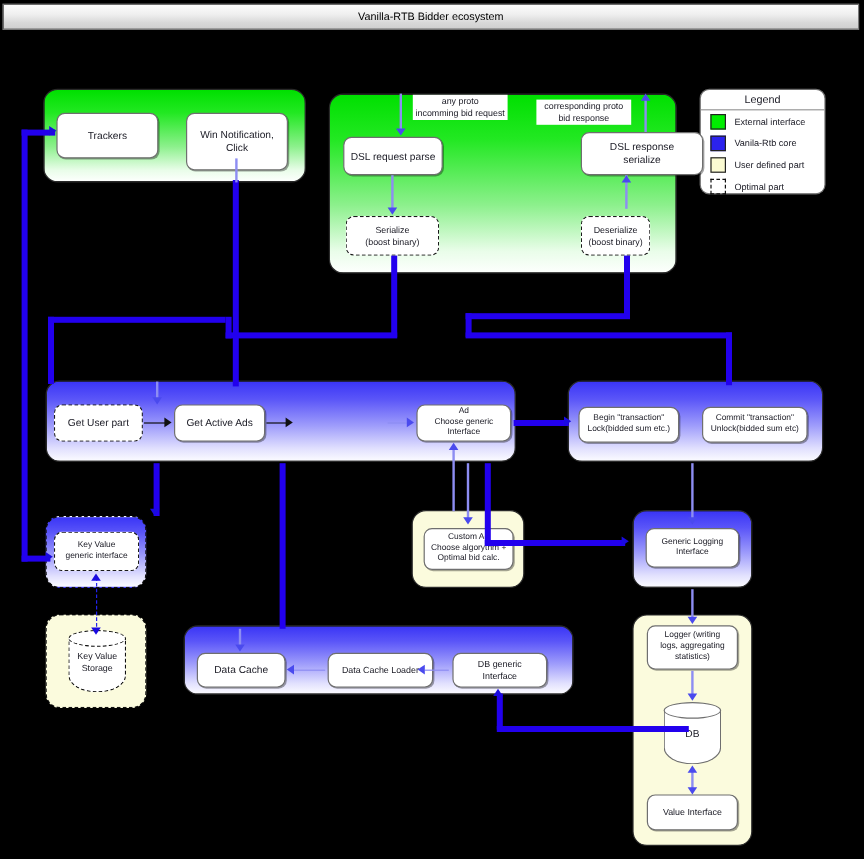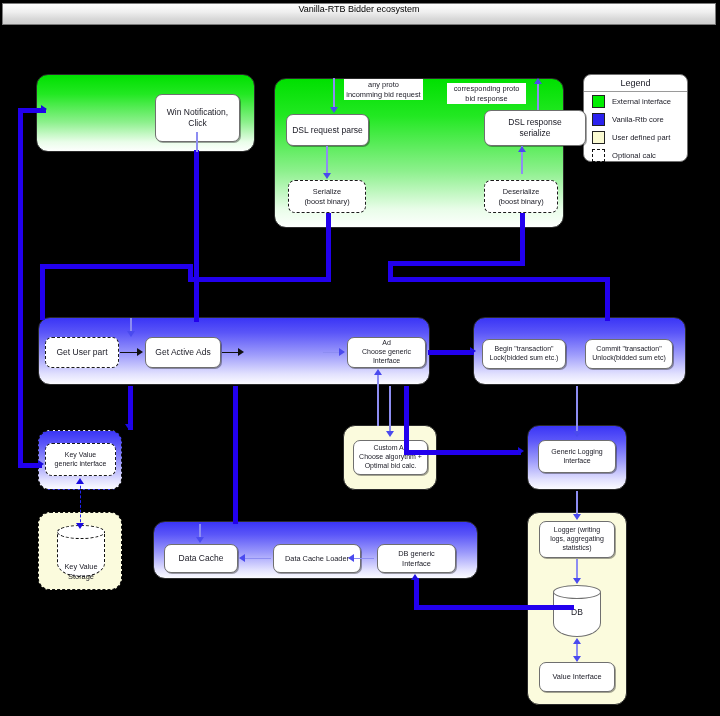--- a/index.html
+++ b/index.html
@@ -3,21 +3,21 @@
 <meta charset="utf-8">
 <style>
   html,body{margin:0;padding:0;background:#000;}
   body{width:720px;height:716px;font-family:"Liberation Sans",sans-serif;overflow:hidden;}
   #stage{position:relative;width:720px;height:716px;background:#000;}
 
   
   .titlebar{position:absolute;left:2px;top:3px;width:714px;height:22px;
     background:linear-gradient(to bottom,#fdfdfd 0%,#efefef 40%,#d8d8d8 75%,#cfcfcf 100%);
     border:1px solid #7a7a7a;box-sizing:border-box;
-    display:flex;justify-content:center;
+    display:flex;align-items:center;justify-content:center;
     font-size:9px;color:#000;}
 
   
   .cont{position:absolute;box-sizing:border-box;border-radius:12px;}
   .cont.green{background:linear-gradient(to bottom,#00e000 0%,#22e822 25%,#8cf08c 62%,#e9fde9 88%,#fdfffd 100%);
     border:1px solid #2a2a2a;}
   .cont.blue{background:linear-gradient(to bottom,#3a35f6 0%,#5a55f8 22%,#9d9bfb 55%,#e2e1fe 85%,#fbfbff 100%);
     border:1px solid #2a2a2a;}
   .cont.cream{background:#fbfbdd;border:1px solid #2a2a2a;}
   .cont.dashed{border:1px dashed #111;}
@@ -41,21 +41,21 @@
   .cyl{position:absolute;box-sizing:border-box;}
   .cyl .body{position:absolute;left:0;right:0;top:7px;bottom:0;background:#fff;
     border-left:1px solid #6f6f6f;border-right:1px solid #6f6f6f;border-bottom:1px solid #6f6f6f;
     border-bottom-left-radius:50% 14px;border-bottom-right-radius:50% 14px;}
   .cyl .top{position:absolute;left:0;right:0;top:0;height:14px;background:#fff;
     border:1px solid #6f6f6f;border-radius:50%;box-sizing:border-box;}
   .cyl .lbl{position:absolute;left:0;right:0;top:50%;transform:translateY(-45%);
     text-align:center;font-size:8.5px;color:#20202a;}
   .cyl.dash .body{border-left:1.2px dashed #111;border-right:1.2px dashed #111;border-bottom:1.2px dashed #111;}
   .cyl.dash .top{border:1.2px dashed #111;}
-  .cyl.dash .lbl{font-size:7.4px;line-height:1.3;margin-top:20px;}
+  .cyl.dash .lbl{font-size:7.4px;line-height:1.3;}
 
   
   .legend{position:absolute;background:#fff;border:1px solid #6f6f6f;border-radius:8px;
     box-shadow:1px 1px 0 rgba(0,0,0,.35);box-sizing:border-box;}
   .legend .ltitle{text-align:center;font-size:9px;color:#20202a;padding:3px 0 3px;
     border-bottom:1px solid #9a9a9a;}
   .legend .lrow{display:flex;align-items:center;gap:7px;padding:2.5px 8px;font-size:7.6px;color:#20202a;}
   .legend .sw{width:13px;height:13px;box-sizing:border-box;flex:0 0 13px;}
   .sw-green{background:#00ee00;border:1px solid #222;}
   .sw-blue{background:#2b22ee;border:1px solid #222;}
@@ -96,41 +96,42 @@
     <div class="lrow">
       <span class="sw sw-blue"></span>
       <span>Vanila-Rtb core</span>
     </div>
     <div class="lrow">
       <span class="sw sw-cream"></span>
       <span>User defined part</span>
     </div>
     <div class="lrow">
       <span class="sw sw-dash"></span>
-      <span>Optional calc</span>
+      <span>Optimal part</span>
     </div>
   </div>
 
   <div class="cont green" style="left:36px;top:74px;width:219px;height:78px;"></div>
+  <div class="node" style="left:47px;top:94px;width:85px;height:38px;">Trackers</div>
   <div class="node" style="left:155px;top:94px;width:85px;height:48px;white-space:pre-line;">Win Notification,
 Click</div>
 
   <div class="cont green" style="left:274px;top:78px;width:290px;height:150px;"></div>
 
   <div class="chip" style="left:344px;top:79px;width:79px;height:21px;white-space:pre-line;">any proto
 incomming bid request</div>
   <div class="chip" style="left:447px;top:83px;width:79px;height:21px;white-space:pre-line;">corresponding proto
 bid response</div>
 
   <div class="node" style="left:286px;top:114px;width:83px;height:32px;">DSL request parse</div>
   <div class="node" style="left:484px;top:110px;width:102px;height:36px;white-space:pre-line;">DSL response
 serialize</div>
   <div class="node dash small" style="left:288px;top:180px;width:78px;height:33px;white-space:pre-line;">Serialize
 (boost binary)</div>
-  <div class="node dash small" style="left:484px;top:180px;width:74px;height:33px;white-space:pre-line;">Deserialize
+  <div class="node dash small" style="left:484px;top:180px;width:58px;height:33px;white-space:pre-line;">Deserialize
 (boost binary)</div>
 
   <div class="ln thin" style="left:333px;top:78px;width:1.6px;height:30px;"></div>
   <div class="ah down" style="left:330px;top:107px;"></div>
   <div class="ln thin" style="left:326px;top:146px;width:1.6px;height:28px;"></div>
   <div class="ah down" style="left:323px;top:173px;"></div>
 
   <div class="ln thin" style="left:521px;top:146px;width:1.6px;height:28px;"></div>
   <div class="ah up" style="left:518px;top:146px;"></div>
   <div class="ln thin" style="left:537px;top:80px;width:1.6px;height:30px;"></div>

